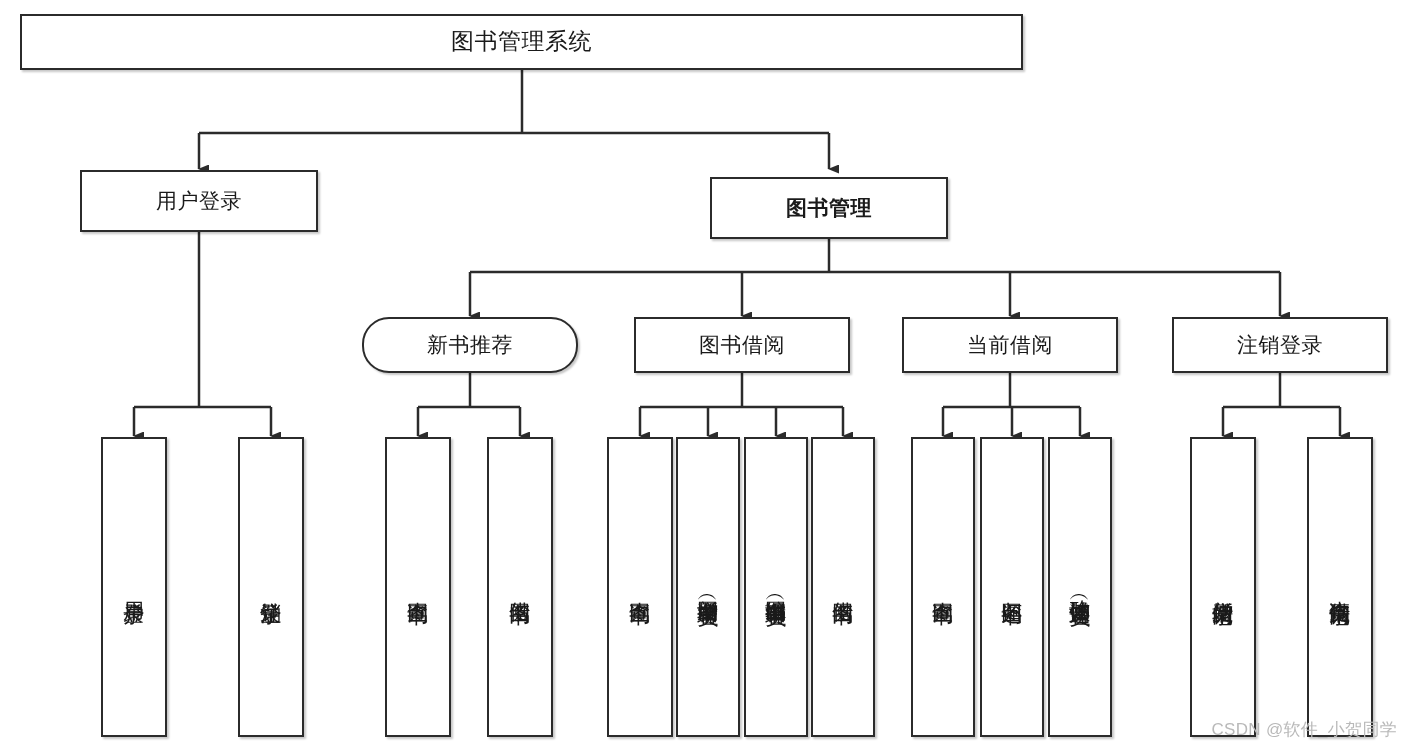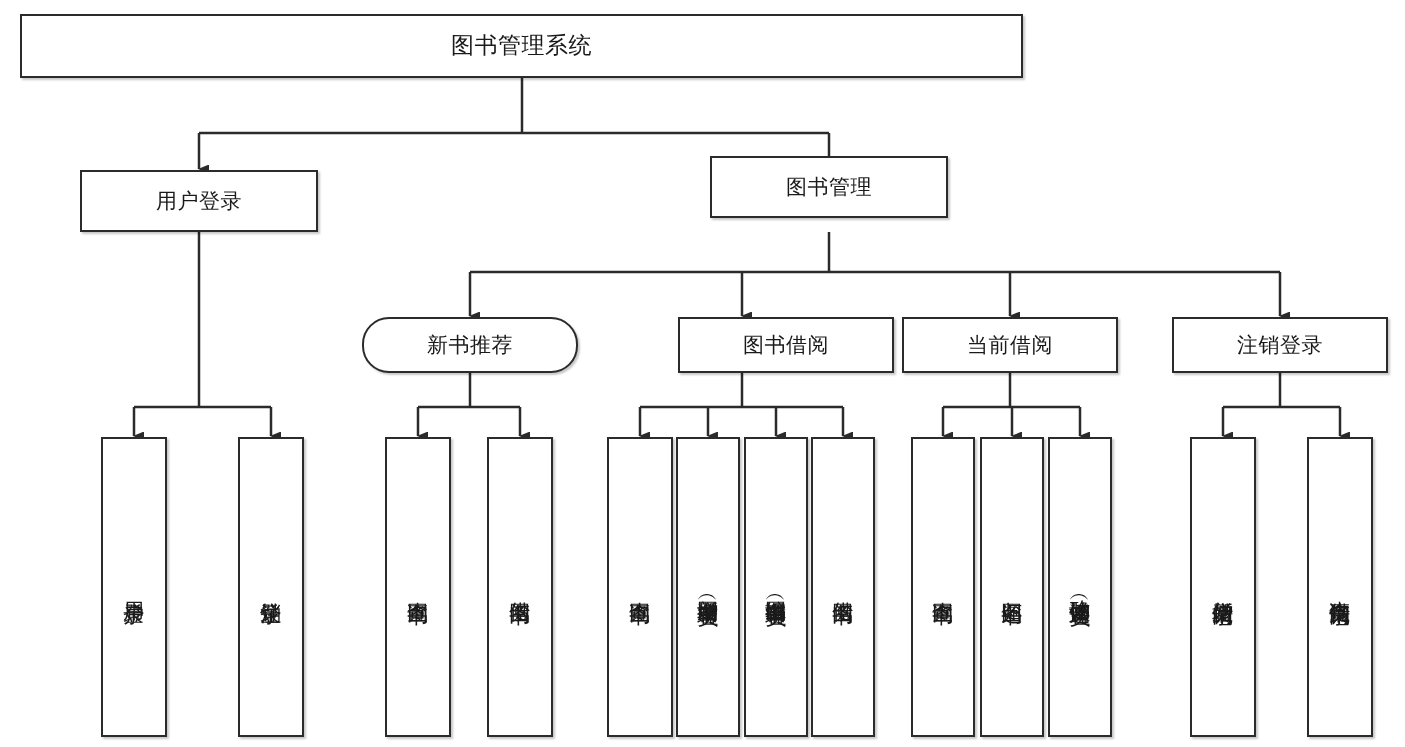--- a/index.html
+++ b/index.html
@@ -108,33 +108,33 @@
         <path d="M1012,407 L1012,436" marker-end="url(#arrowhead)"></path>
         <path d="M1080,407 L1080,436" marker-end="url(#arrowhead)"></path>
         <path d="M1280,373 L1280,407"></path>
         <path d="M1223,407 L1340,407"></path>
         <path d="M1223,407 L1223,436" marker-end="url(#arrowhead)"></path>
         <path d="M1340,407 L1340,436" marker-end="url(#arrowhead)"></path>
       </g>
   </svg>
 
   <div id="nodes-layer">
-      <div class="node-box" style="left: 20px; top: 14px; width: 1003px; height: 64px; align-items: center;">
+      <div class="node-box" style="left: 20px; top: 14px; width: 1003px; height: 56px; align-items: center;">
         <span class="node-label-h root-label">图书管理系统</span>
       </div>
       <div class="node-box" style="left: 80px; top: 170px; width: 238px; height: 62px;">
         <span class="node-label-h">用户登录</span>
       </div>
-      <div class="node-box" style="left: 710px; top: 156px; width: 238px; height: 62px;">
+      <div class="node-box" style="left: 710px; top: 177px; width: 238px; height: 62px; font-weight: bold;">
         <span class="node-label-h">图书管理</span>
       </div>
       <div class="node-box" style="left: 362px; top: 317px; width: 216px; height: 56px; border-radius: 27px;">
         <span class="node-label-h">新书推荐</span>
       </div>
-      <div class="node-box" style="left: 634px; top: 317px; width: 216px; height: 56px; margin-left: 44px;">
+      <div class="node-box" style="left: 634px; top: 317px; width: 216px; height: 56px;">
         <span class="node-label-h">图书借阅</span>
       </div>
       <div class="node-box" style="left: 902px; top: 317px; width: 216px; height: 56px; text-align: center;">
         <span class="node-label-h">当前借阅</span>
       </div>
       <div class="node-box" style="left: 1172px; top: 317px; width: 216px; height: 56px;">
         <span class="node-label-h">注销登录</span>
       </div>
       <div class="node-box" style="left: 101px; top: 437px; width: 66px; height: 300px;">
         <span class="node-label-v">用户登录</span>
@@ -170,13 +170,14 @@
         <span class="node-label-v">确认归还（管理员）</span>
       </div>
       <div class="node-box" style="left: 1190px; top: 437px; width: 66px; height: 300px;">
         <span class="node-label-v">新增借阅记录</span>
       </div>
       <div class="node-box" style="left: 1307px; top: 437px; width: 66px; height: 300px;">
         <span class="node-label-v">查询借阅记录</span>
       </div>
     </div>
 
+  <div class="watermark">CSDN @软件_小贺同学</div>
 </div>
 
 </body></html>

